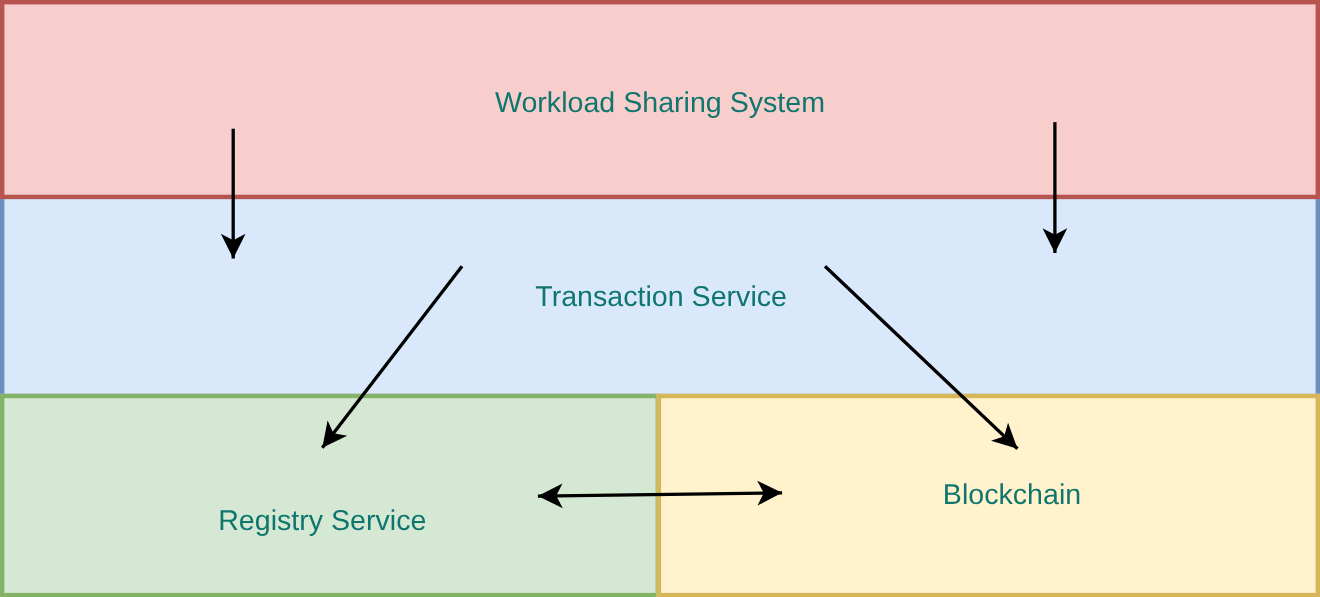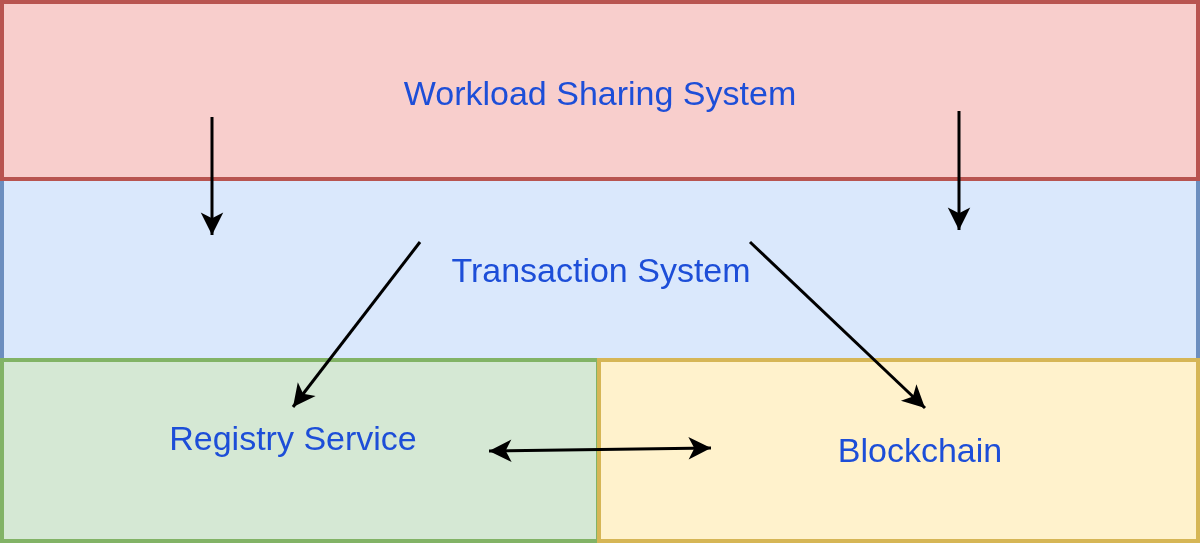--- a/index.html
+++ b/index.html
@@ -21,29 +21,29 @@
     border-style: solid;
     border-width: 4px;
   }
   #box-transaction { left: 0;     top: 177px; width: 1200px; height: 185px; z-index: 1; }
   #box-workload    { left: 0;     top: 0;     width: 1200px; height: 181px; z-index: 2; }
   #box-registry    { left: 0;     top: 358px; width: 600px;  height: 185px; z-index: 2; }
   #box-blockchain  { left: 597px; top: 358px; width: 603px;  height: 185px; z-index: 3; }
   .box-label {
     position: absolute;
     transform: translate(-50%, -50%);
-    font-size: 34px;
+    font-size: 26px;
     line-height: 1.2;
-    color: #1d4ed8;
+    color: #0f766e;
     white-space: nowrap;
     z-index: 4;
   }
   #label-workload    { left: 600px; top: 93px;  }
   #label-transaction { left: 601px; top: 270px; }
-  #label-registry    { left: 293px; top: 438px; }
+  #label-registry    { left: 293px; top: 473px; }
   #label-blockchain  { left: 901px; top: 450px; margin-left: 19px; }
   #arrow-layer {
     position: absolute;
     left: 0; top: 0;
     width: 1200px;
     height: 543px;
     z-index: 5;
     pointer-events: none;
   }
 </style>
@@ -55,21 +55,21 @@
   <div class="box" id="box-transaction" style="background-color: rgb(218, 232, 252); border-color: rgb(108, 142, 191);"></div>
 
   <div class="box" id="box-workload" style="background-color: rgb(248, 206, 204); border-color: rgb(184, 84, 80);"></div>
 
   <div class="box" id="box-registry" style="background-color: rgb(213, 232, 212); border-color: rgb(130, 179, 102);"></div>
 
   <div class="box" id="box-blockchain" style="background-color: rgb(255, 242, 204); border-color: rgb(214, 182, 86);"></div>
 
   <div class="box-label" id="label-workload">Workload Sharing System</div>
 
-  <div class="box-label" id="label-transaction">Transaction System</div>
+  <div class="box-label" id="label-transaction">Transaction Service</div>
 
   <div class="box-label" id="label-registry">Registry Service</div>
 
   <div class="box-label" id="label-blockchain">Blockchain</div>
 
   <svg id="arrow-layer" viewBox="0 0 1200 543" xmlns="http://www.w3.org/2000/svg">
     <defs>
       <marker id="arrowhead" viewBox="0 0 12 12" markerWidth="9" markerHeight="9" refX="11" refY="6" orient="auto-start-reverse">
         <path d="M1,1 L11,6 L1,11 L3.6,6 Z" fill="#000000"></path>
       </marker>

